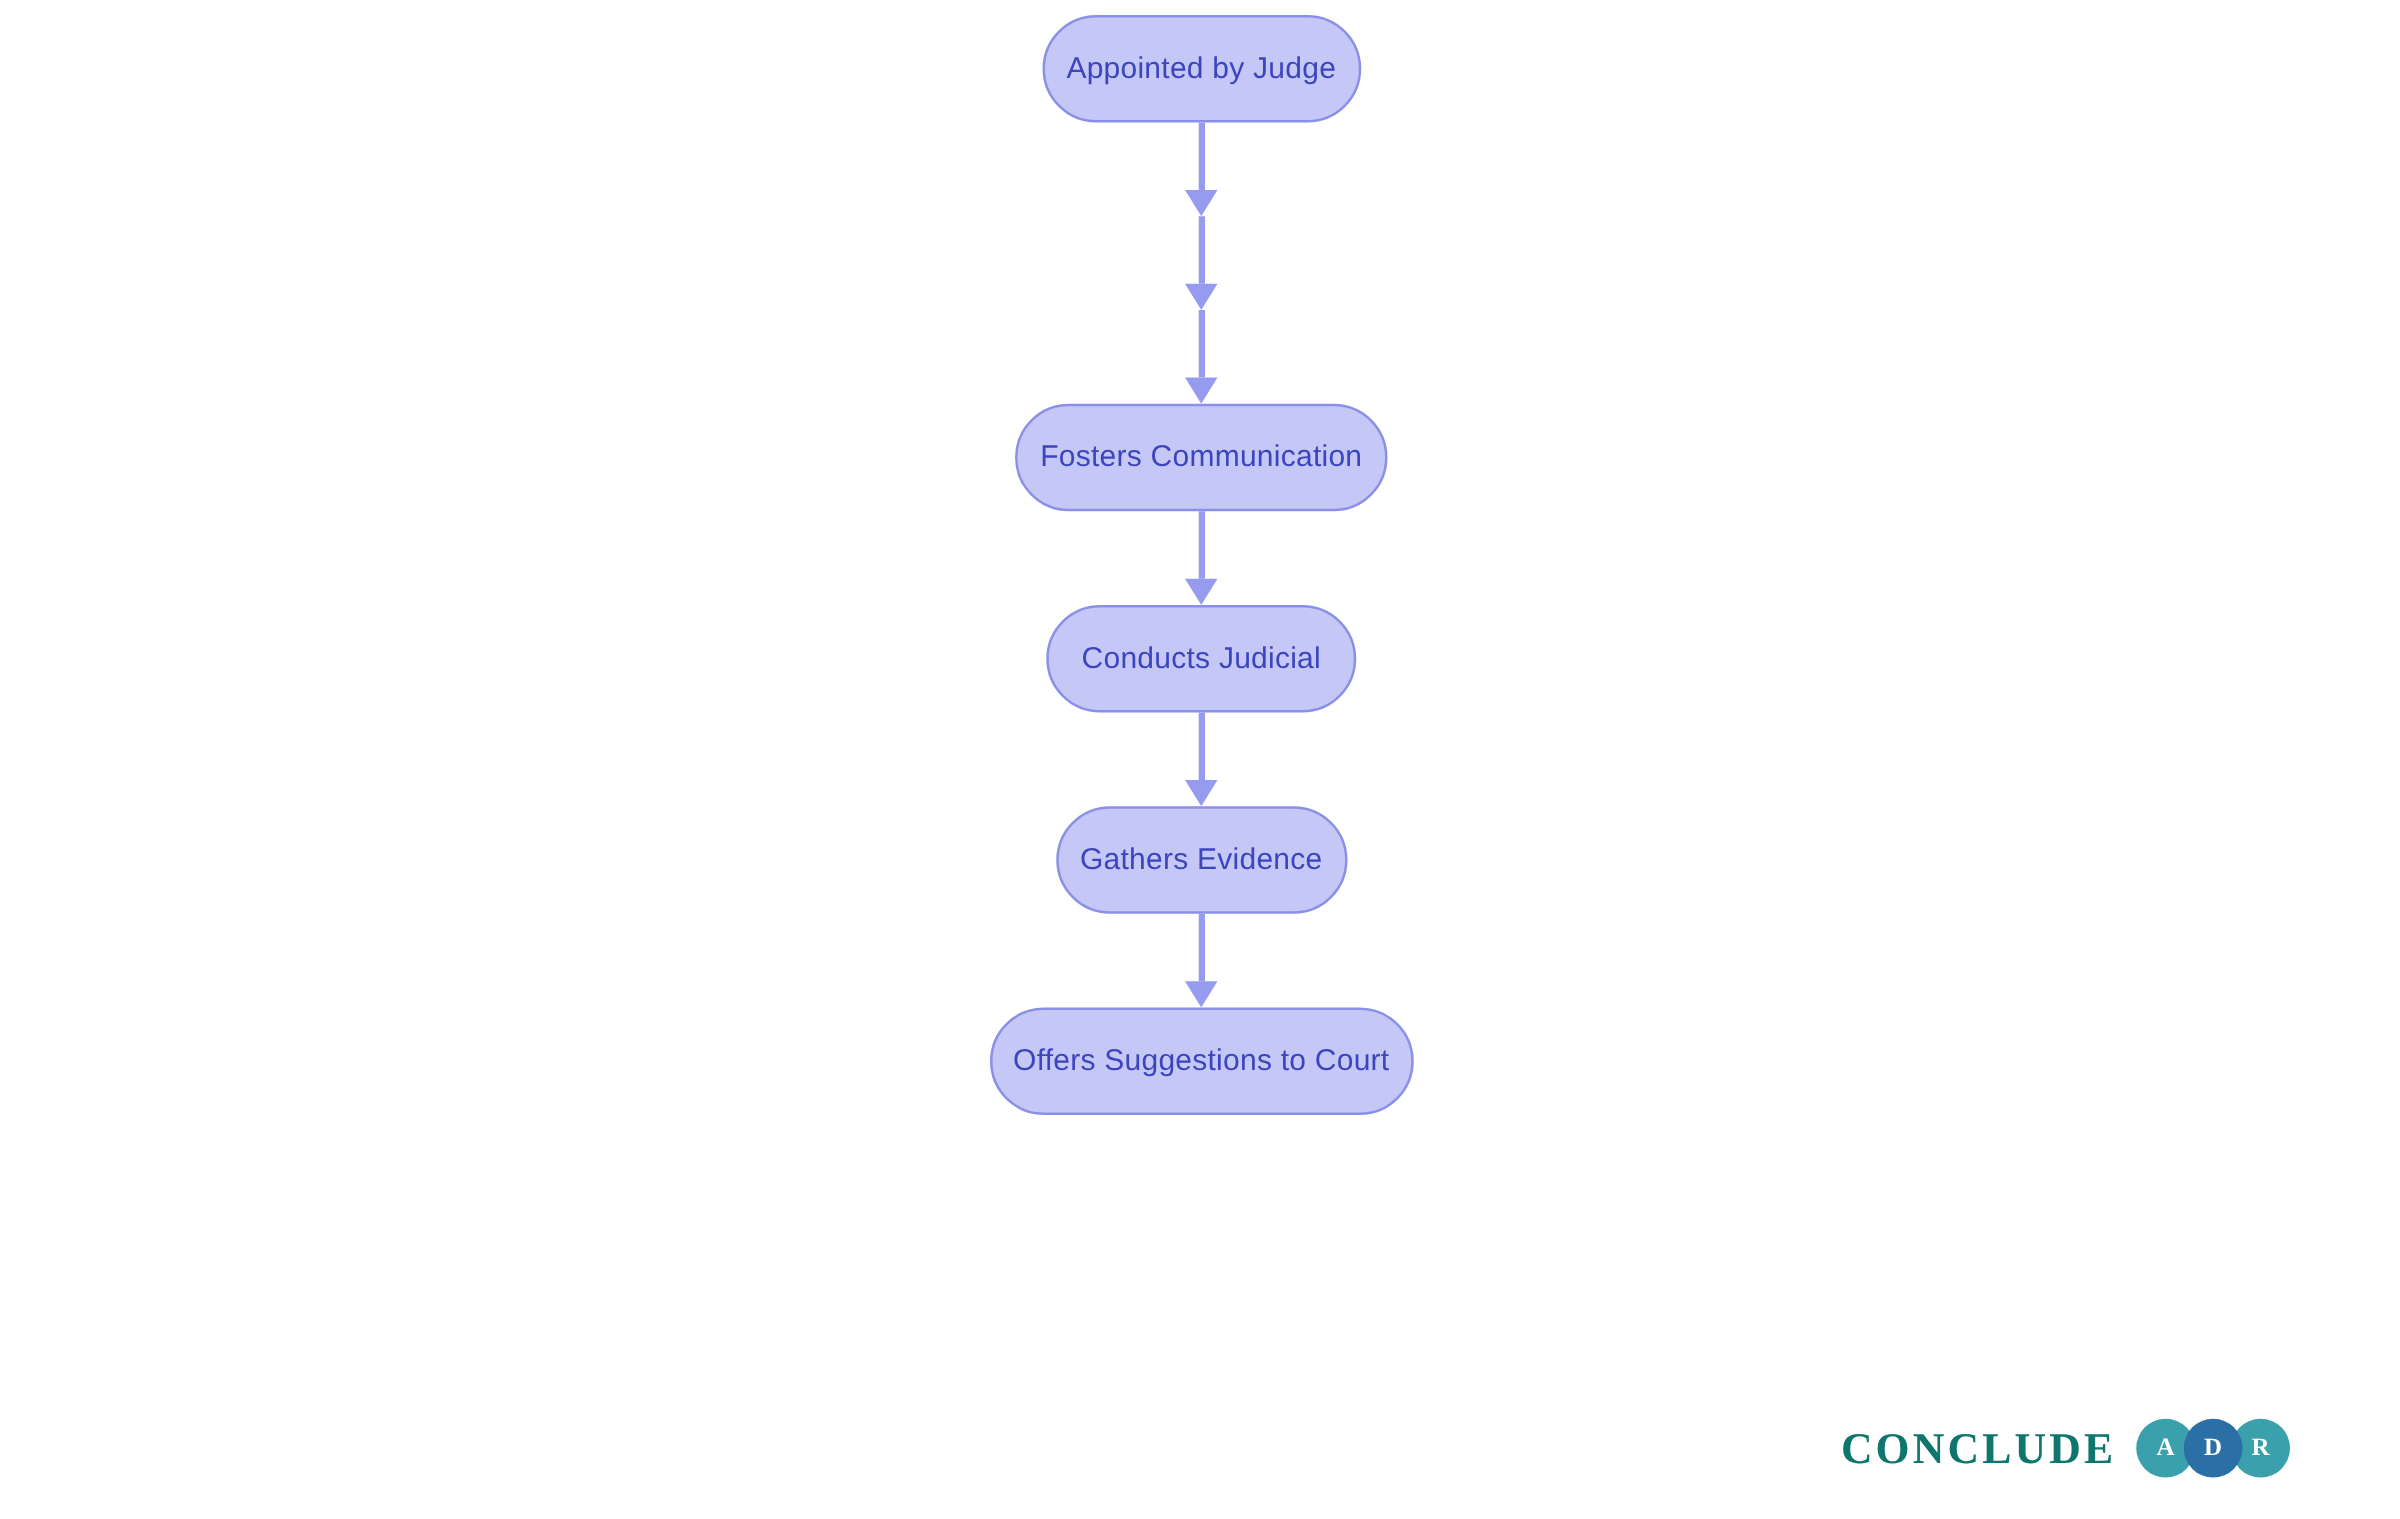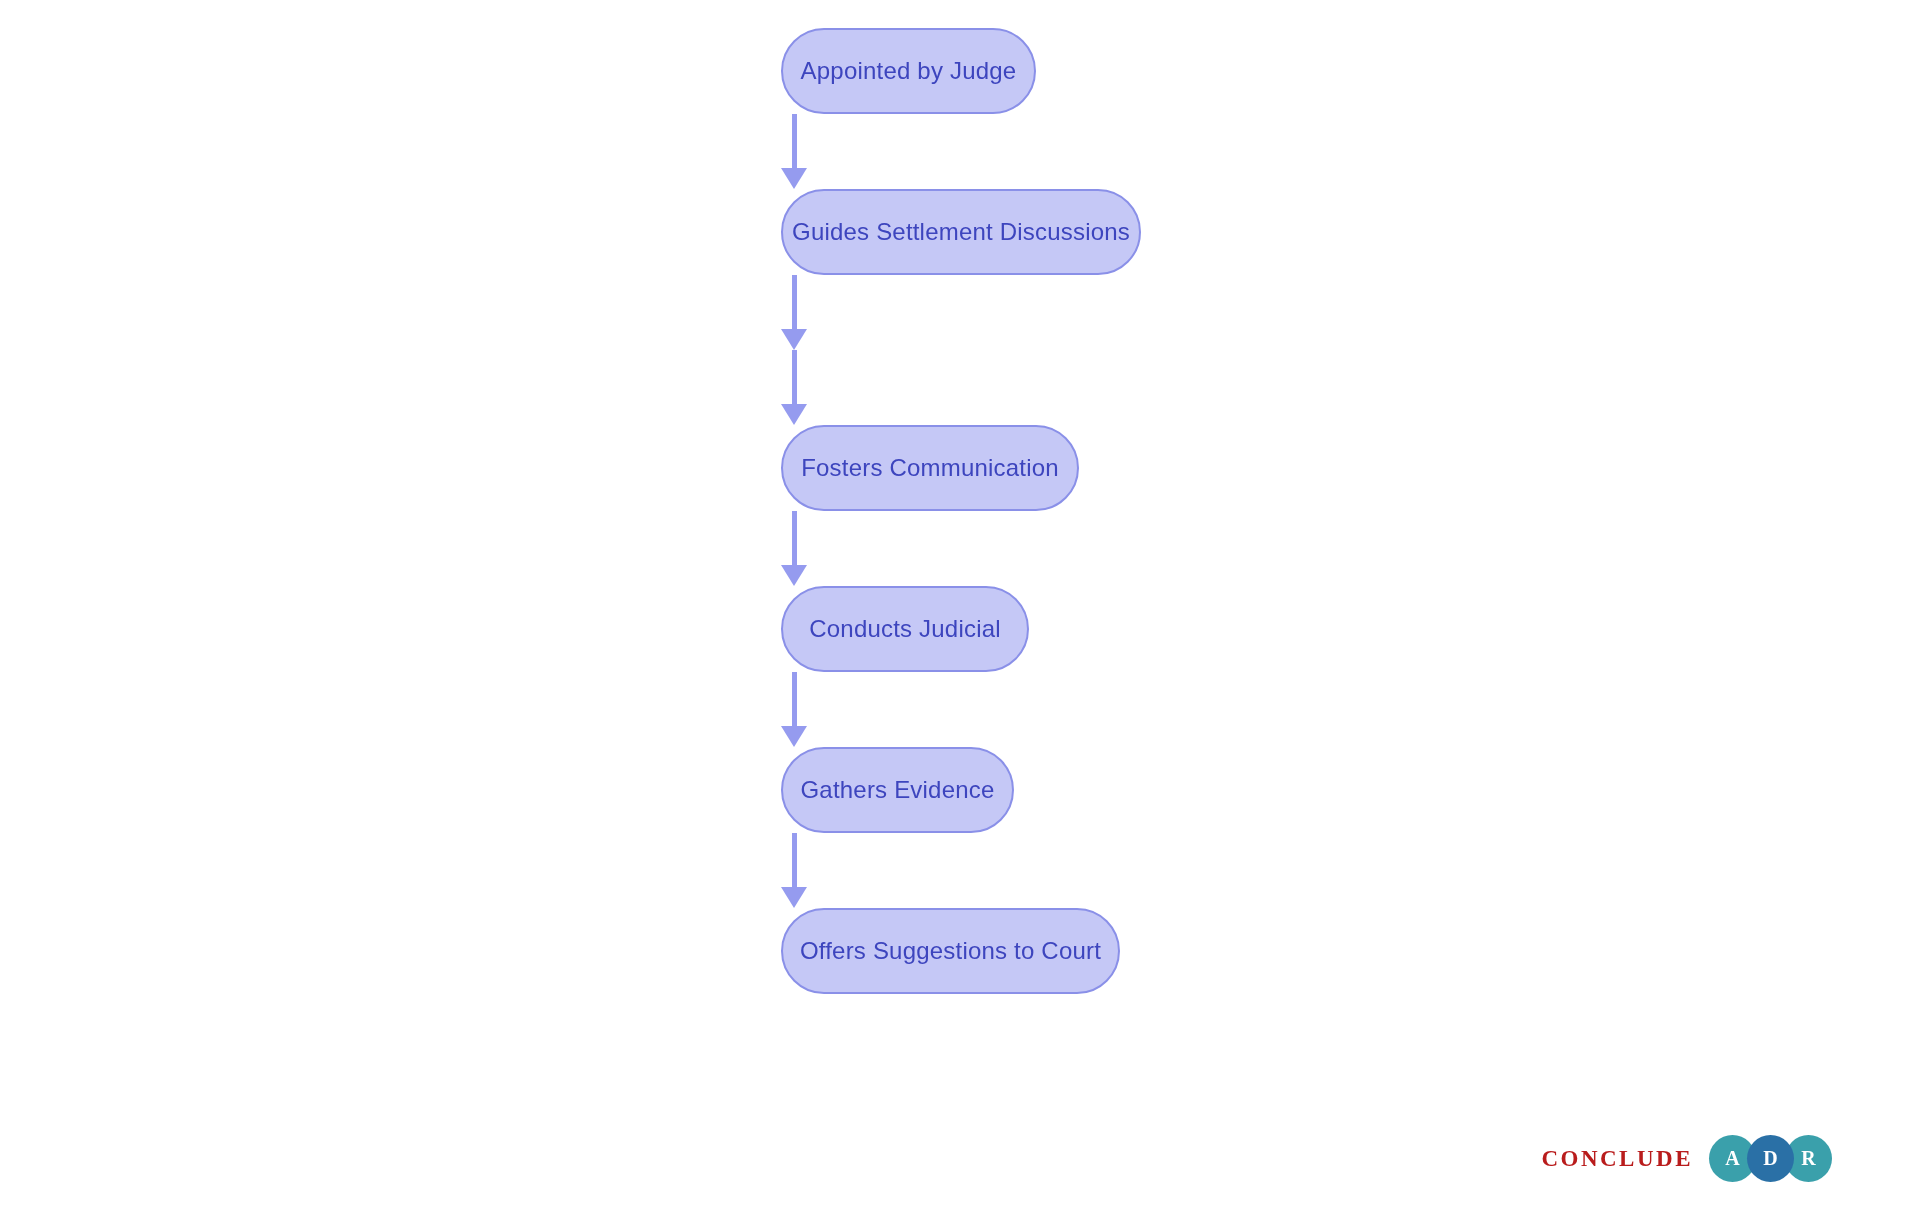--- a/index.html
+++ b/index.html
@@ -21,23 +21,22 @@
     right: 0;
     top: 12px;
     display: flex;
     flex-direction: column;
     align-items: center;
   }
   
   .flow-column-inner {
     display: flex;
     flex-direction: column;
-    align-items: flex-start;
+    align-items: center;
     transform: translateX(1px);
-    margin-top: 16px;
   }
   .node {
     height: 86px;
     background: #c5c8f6;
     border: 2px solid #8a90e8;
     border-radius: 43px;
     display: flex;
     align-items: center;
     justify-content: center;
     color: #3d45be;
@@ -77,23 +76,23 @@
     position: absolute;
     right: 88px;
     bottom: 33px;
     display: flex;
     align-items: center;
     gap: 16px;
   }
   .logo-wordmark {
     font-family: "Liberation Serif", serif;
     font-weight: bold;
-    font-size: 23px;
+    font-size: 35px;
     letter-spacing: 2.5px;
-    color: #b91c1c;
+    color: #0f766e;
   }
   .logo-badges {
     display: flex;
     align-items: center;
   }
   .badge {
     width: 47px;
     height: 47px;
     border-radius: 50%;
     display: flex;
@@ -119,23 +118,20 @@
 
       <div class="node w1">
         <span>Appointed by Judge</span>
       </div>
 
       <div class="arrow">
         <div class="arrow-line"></div>
         <div class="arrow-head"></div>
       </div>
 
-      <div class="node w2">
-        <span>Guides Settlement Discussions</span>
-      </div>
 
       <div class="arrow">
         <div class="arrow-line"></div>
         <div class="arrow-head"></div>
       </div>
 
 
       <div class="arrow">
         <div class="arrow-line"></div>
         <div class="arrow-head"></div>

